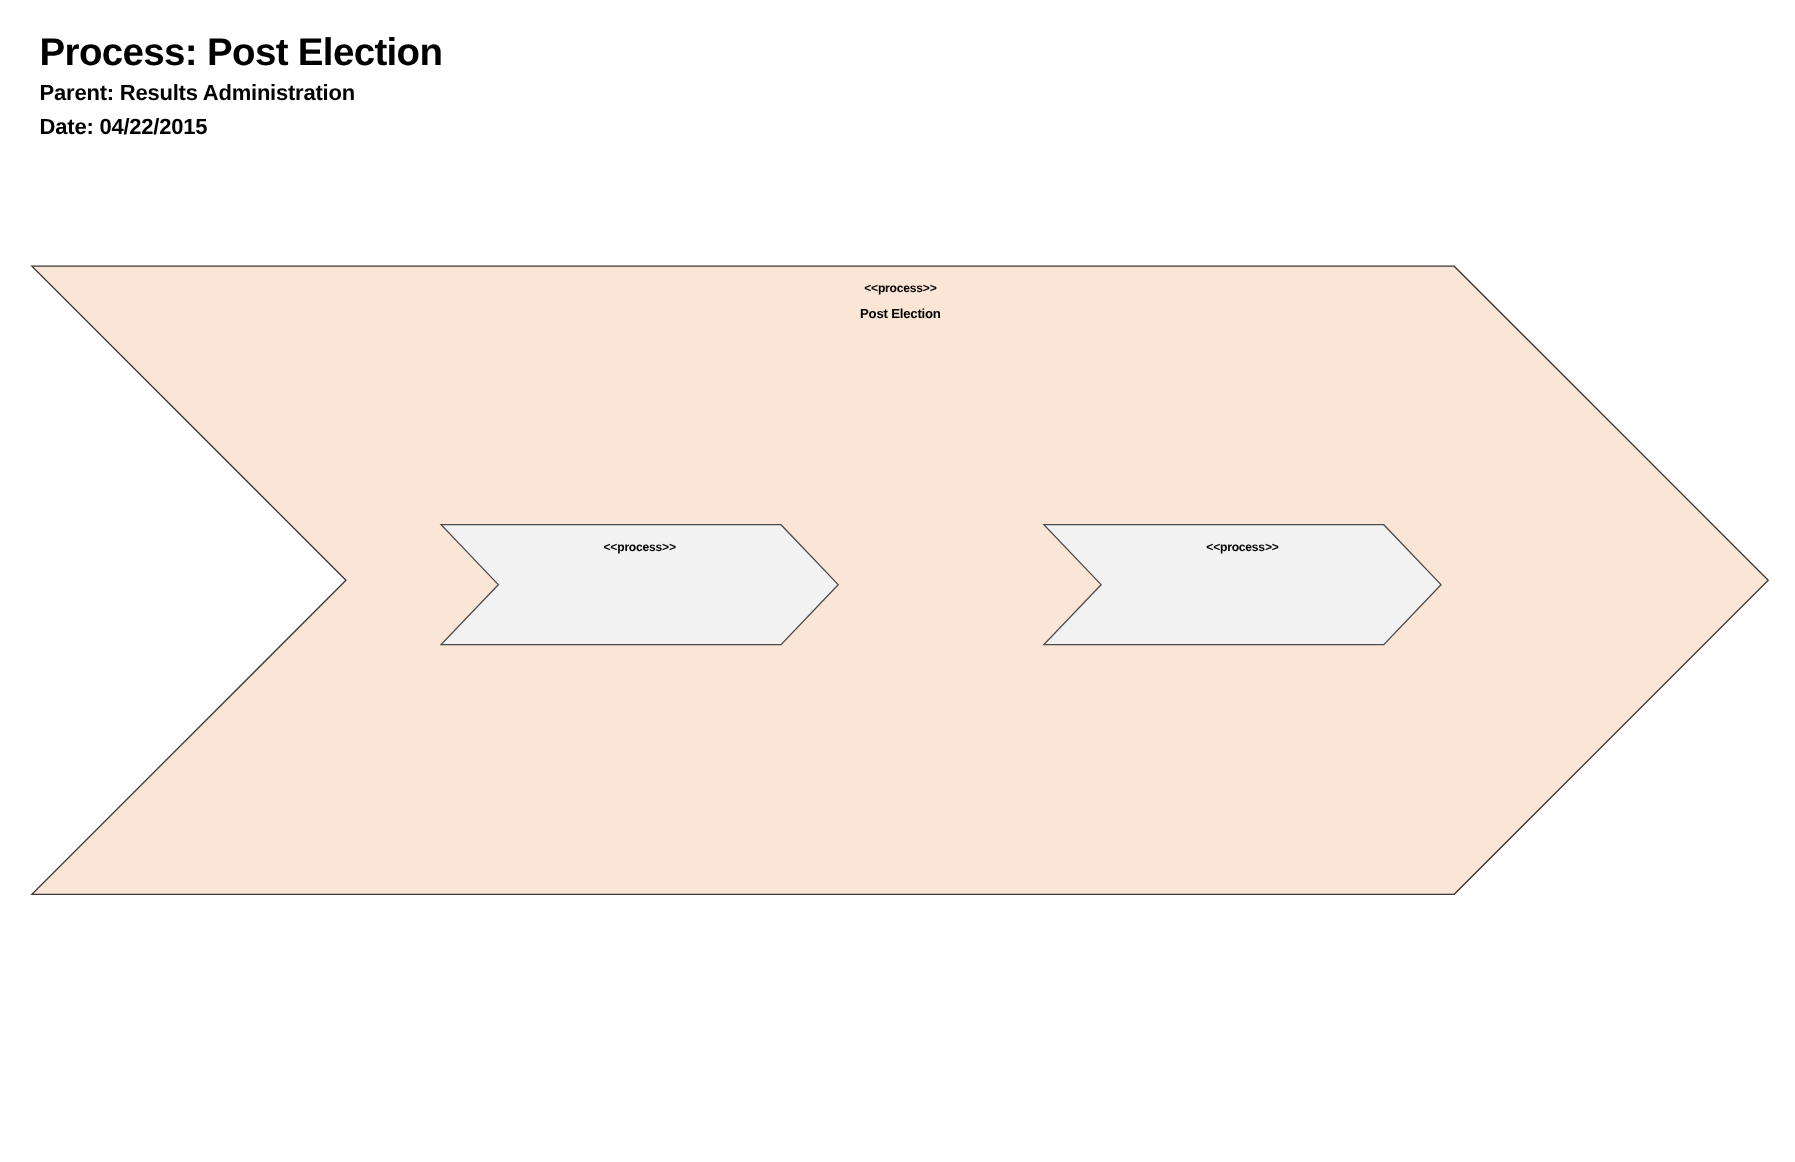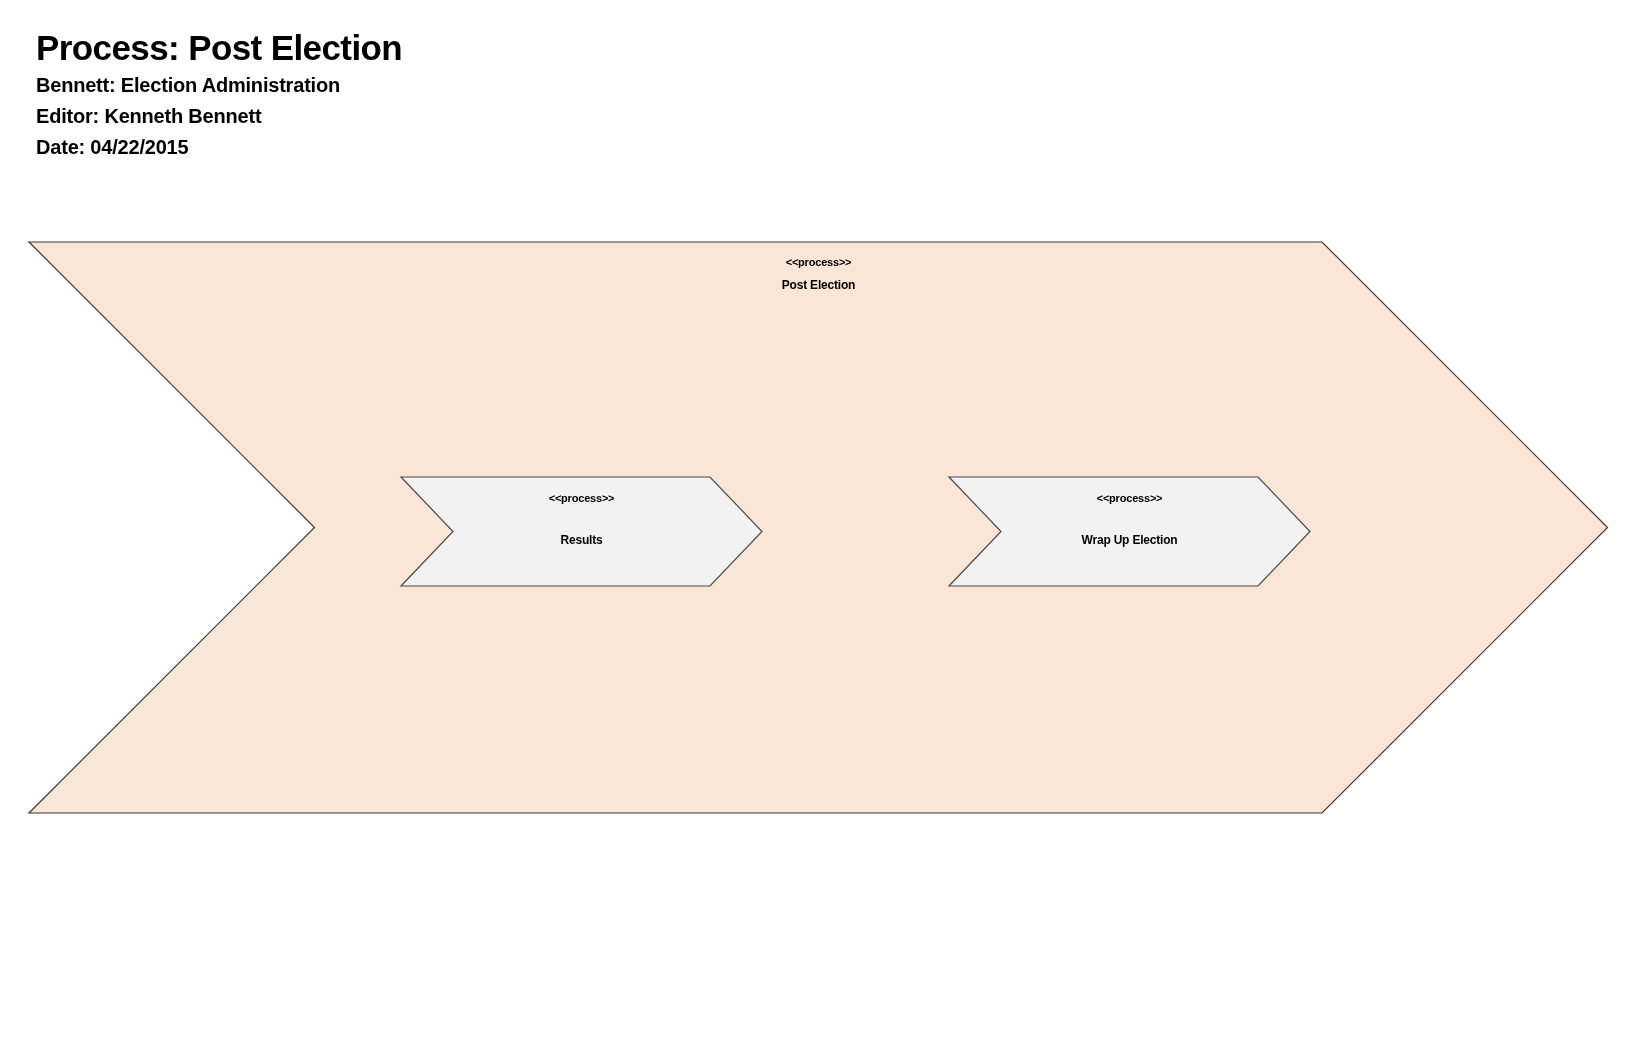--- a/index.html
+++ b/index.html
@@ -85,41 +85,38 @@
   .label-step1 { left: 401px; }
   .label-step2 { left: 949px; }
 </style>
 </head>
 <body>
 
 <div class="canvas">
 
   <div class="hdr">
     <h1>Process: Post Election</h1>
-    <div class="meta-line">Bennett: Election Administration</div>
-    <div class="meta-line">Editor: Kenneth Bennett</div>
+    <div class="meta-line">Parent: Results Administration</div>
     <div class="meta-line">Date: 04/22/2015</div>
   </div>
 
   <svg class="diagram-svg" viewBox="0 0 1632 1056">
     <polygon points="29,242 1322,242 1607.5,527.5 1322,813 29,813 314.5,527.5" fill="#FBE5D6" stroke="#3A3633"></polygon>
     <polygon points="401,477 710,477 762,531.5 710,586 401,586 453,531.5" fill="#F2F2F2" stroke="#4A4A4A"></polygon>
     <polygon points="949,477 1258,477 1310,531.5 1258,586 949,586 1001,531.5" fill="#F2F2F2" stroke="#4A4A4A"></polygon>
   </svg>
 
   <div class="shape-label label-container">
     <div class="stereo">&lt;&lt;process&gt;&gt;</div>
     <div class="shape-name">Post Election</div>
   </div>
 
   <div class="shape-label label-step label-step1">
     <div class="stereo">&lt;&lt;process&gt;&gt;</div>
     <div class="shape-name">
-      <div>Results</div>
     </div>
   </div>
 
   <div class="shape-label label-step label-step2">
     <div class="stereo">&lt;&lt;process&gt;&gt;</div>
-    <div class="shape-name">Wrap Up Election</div>
   </div>
 
 </div>
 
 </body></html>

